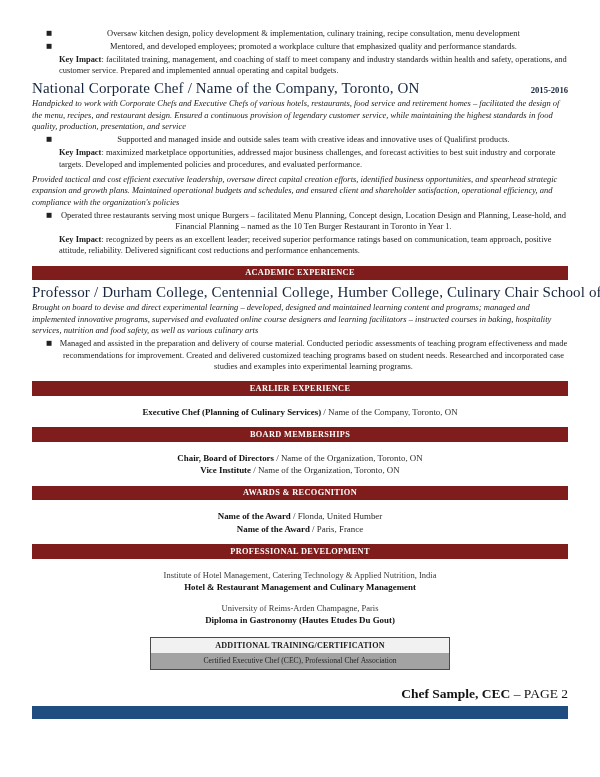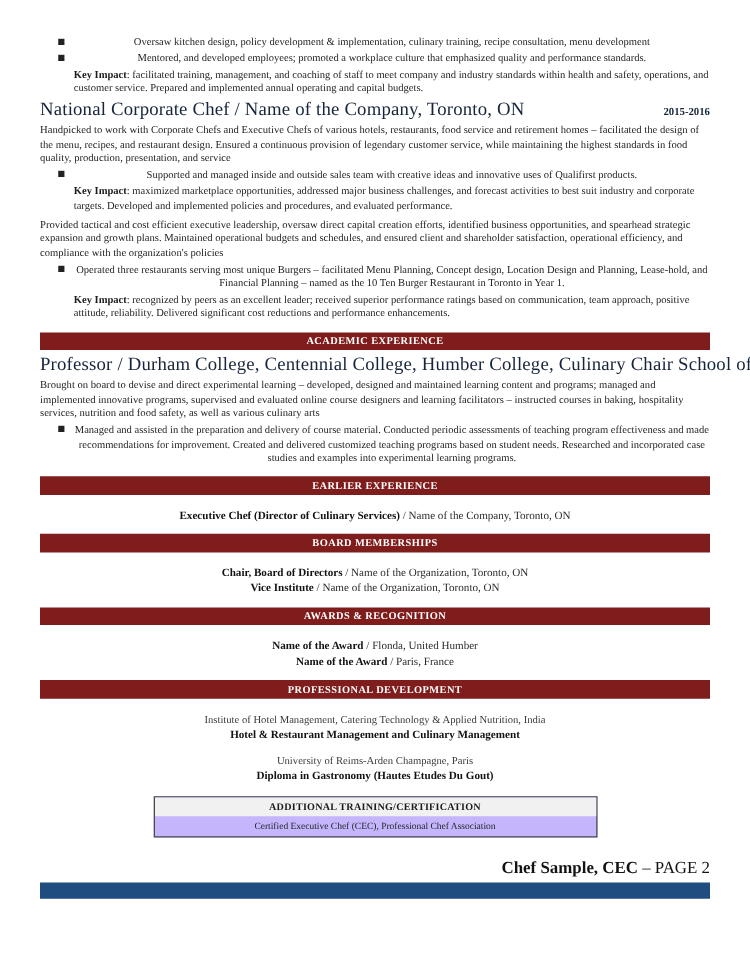--- a/index.html
+++ b/index.html
@@ -71,20 +71,21 @@
     color: #16253c;
   }
   .role-dates {
     font-size: 8.6px;
     font-weight: bold;
     color: #16253c;
     white-space: nowrap;
     padding-left: 8px;
   }
   .role-summary {
+    font-style: italic;
     font-size: 8.5px;
     line-height: 11.4px;
     margin: 0 0 2px 0;
     color: #1c1c1c;
   }
 
   
   .section-bar {
     background: #7f1d1d;
     color: #ffffff;
@@ -121,24 +122,24 @@
   }
   .center-line-strong {
     font-size: 8.9px;
     font-weight: bold;
     line-height: 12.2px;
     color: #121212;
   }
 
   
   .training-box {
-    width: 355px;
+    width: 300px;
     margin: 10px auto 16px auto;
     border: 1.6px solid #4a4a4a;
-    background: #c4b5fd;
+    background: #a3a3a3;
     box-sizing: border-box;
   }
   .training-box-head {
     background: #f1f1f1;
     text-align: center;
     font-size: 8.1px;
     font-weight: bold;
     letter-spacing: .2px;
     padding: 3.5px 0 3px 0;
     color: #1b1b1b;
@@ -230,21 +231,21 @@
     <div class="role-summary">Brought on board to devise and direct experimental learning – developed, designed and maintained learning content and programs; managed and implemented innovative programs, supervised and evaluated online course designers and learning facilitators – instructed courses in baking, hospitality services, nutrition and food safety, as well as various culinary arts</div>
     <div class="bullet-row">
       <span class="bullet-mark">■</span>
       <span class="bullet-text">Managed and assisted in the preparation and delivery of course material. Conducted periodic assessments of teaching program effectiveness and made recommendations for improvement. Created and delivered customized teaching programs based on student needs. Researched and incorporated case studies and examples into experimental learning programs.</span>
     </div>
   </div>
 
   <div class="section-bar">EARLIER EXPERIENCE</div>
   <div class="center-block">
     <div class="center-line">
-      <span class="lead">Executive Chef (Director of Culinary Services)</span><span class="tail"> / Name of the Company, Toronto, ON</span>
+      <span class="lead">Executive Chef (Planning of Culinary Services)</span><span class="tail"> / Name of the Company, Toronto, ON</span>
     </div>
   </div>
 
   <div class="section-bar">BOARD MEMBERSHIPS</div>
   <div class="center-block">
     <div class="center-line">
       <span class="lead">Chair, Board of Directors</span><span class="tail"> / Name of the Organization, Toronto, ON</span>
     </div>
     <div class="center-line">
       <span class="lead">Vice Institute</span><span class="tail"> / Name of the Organization, Toronto, ON</span>

